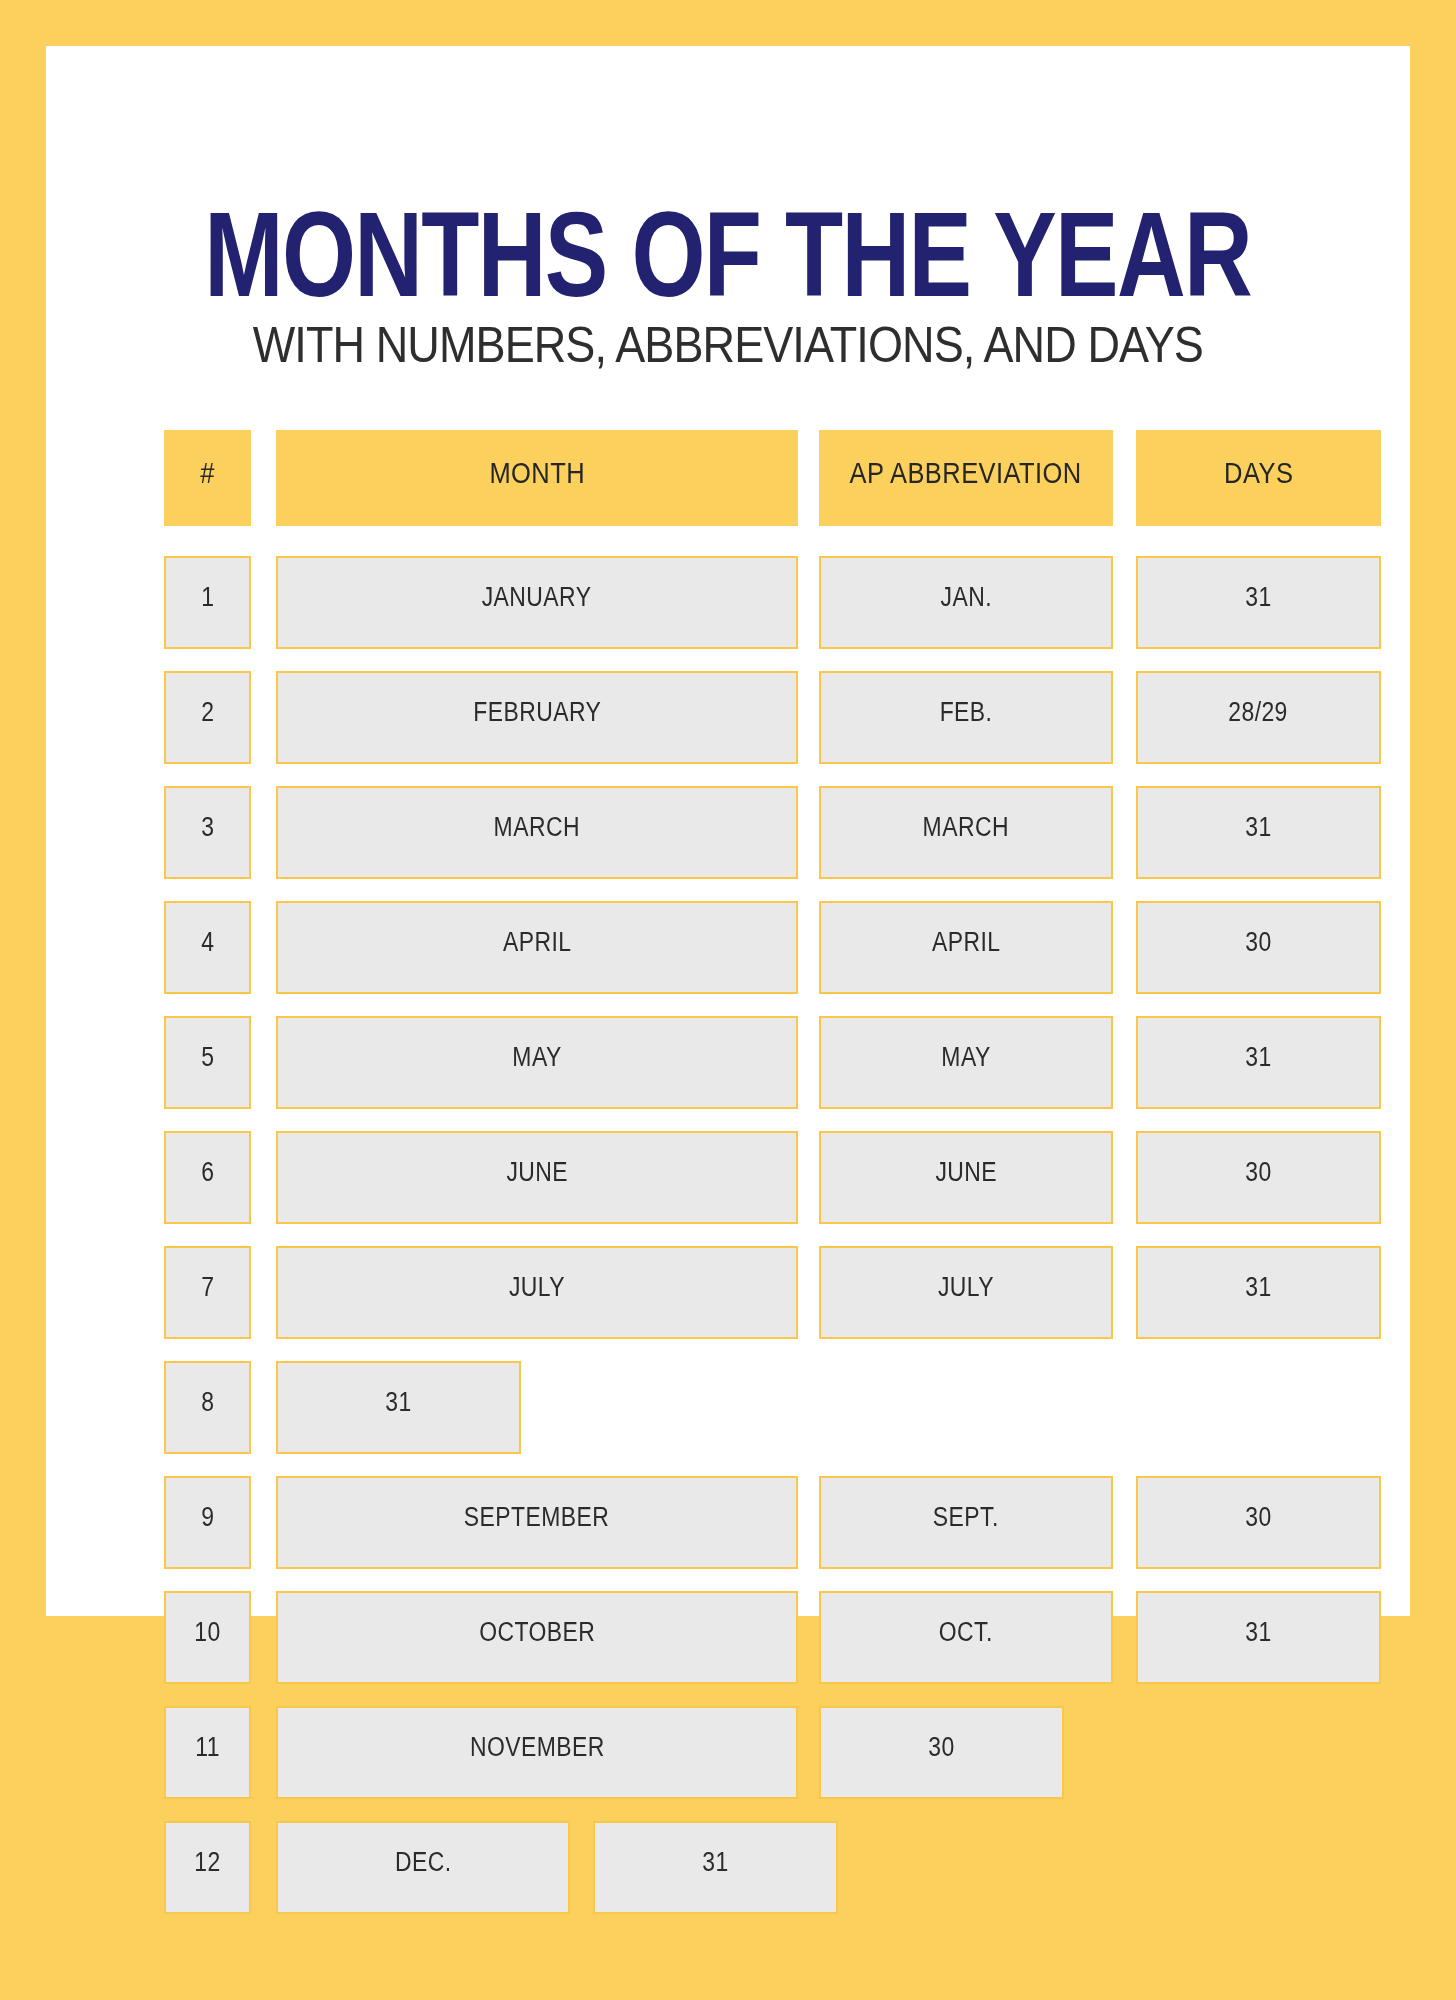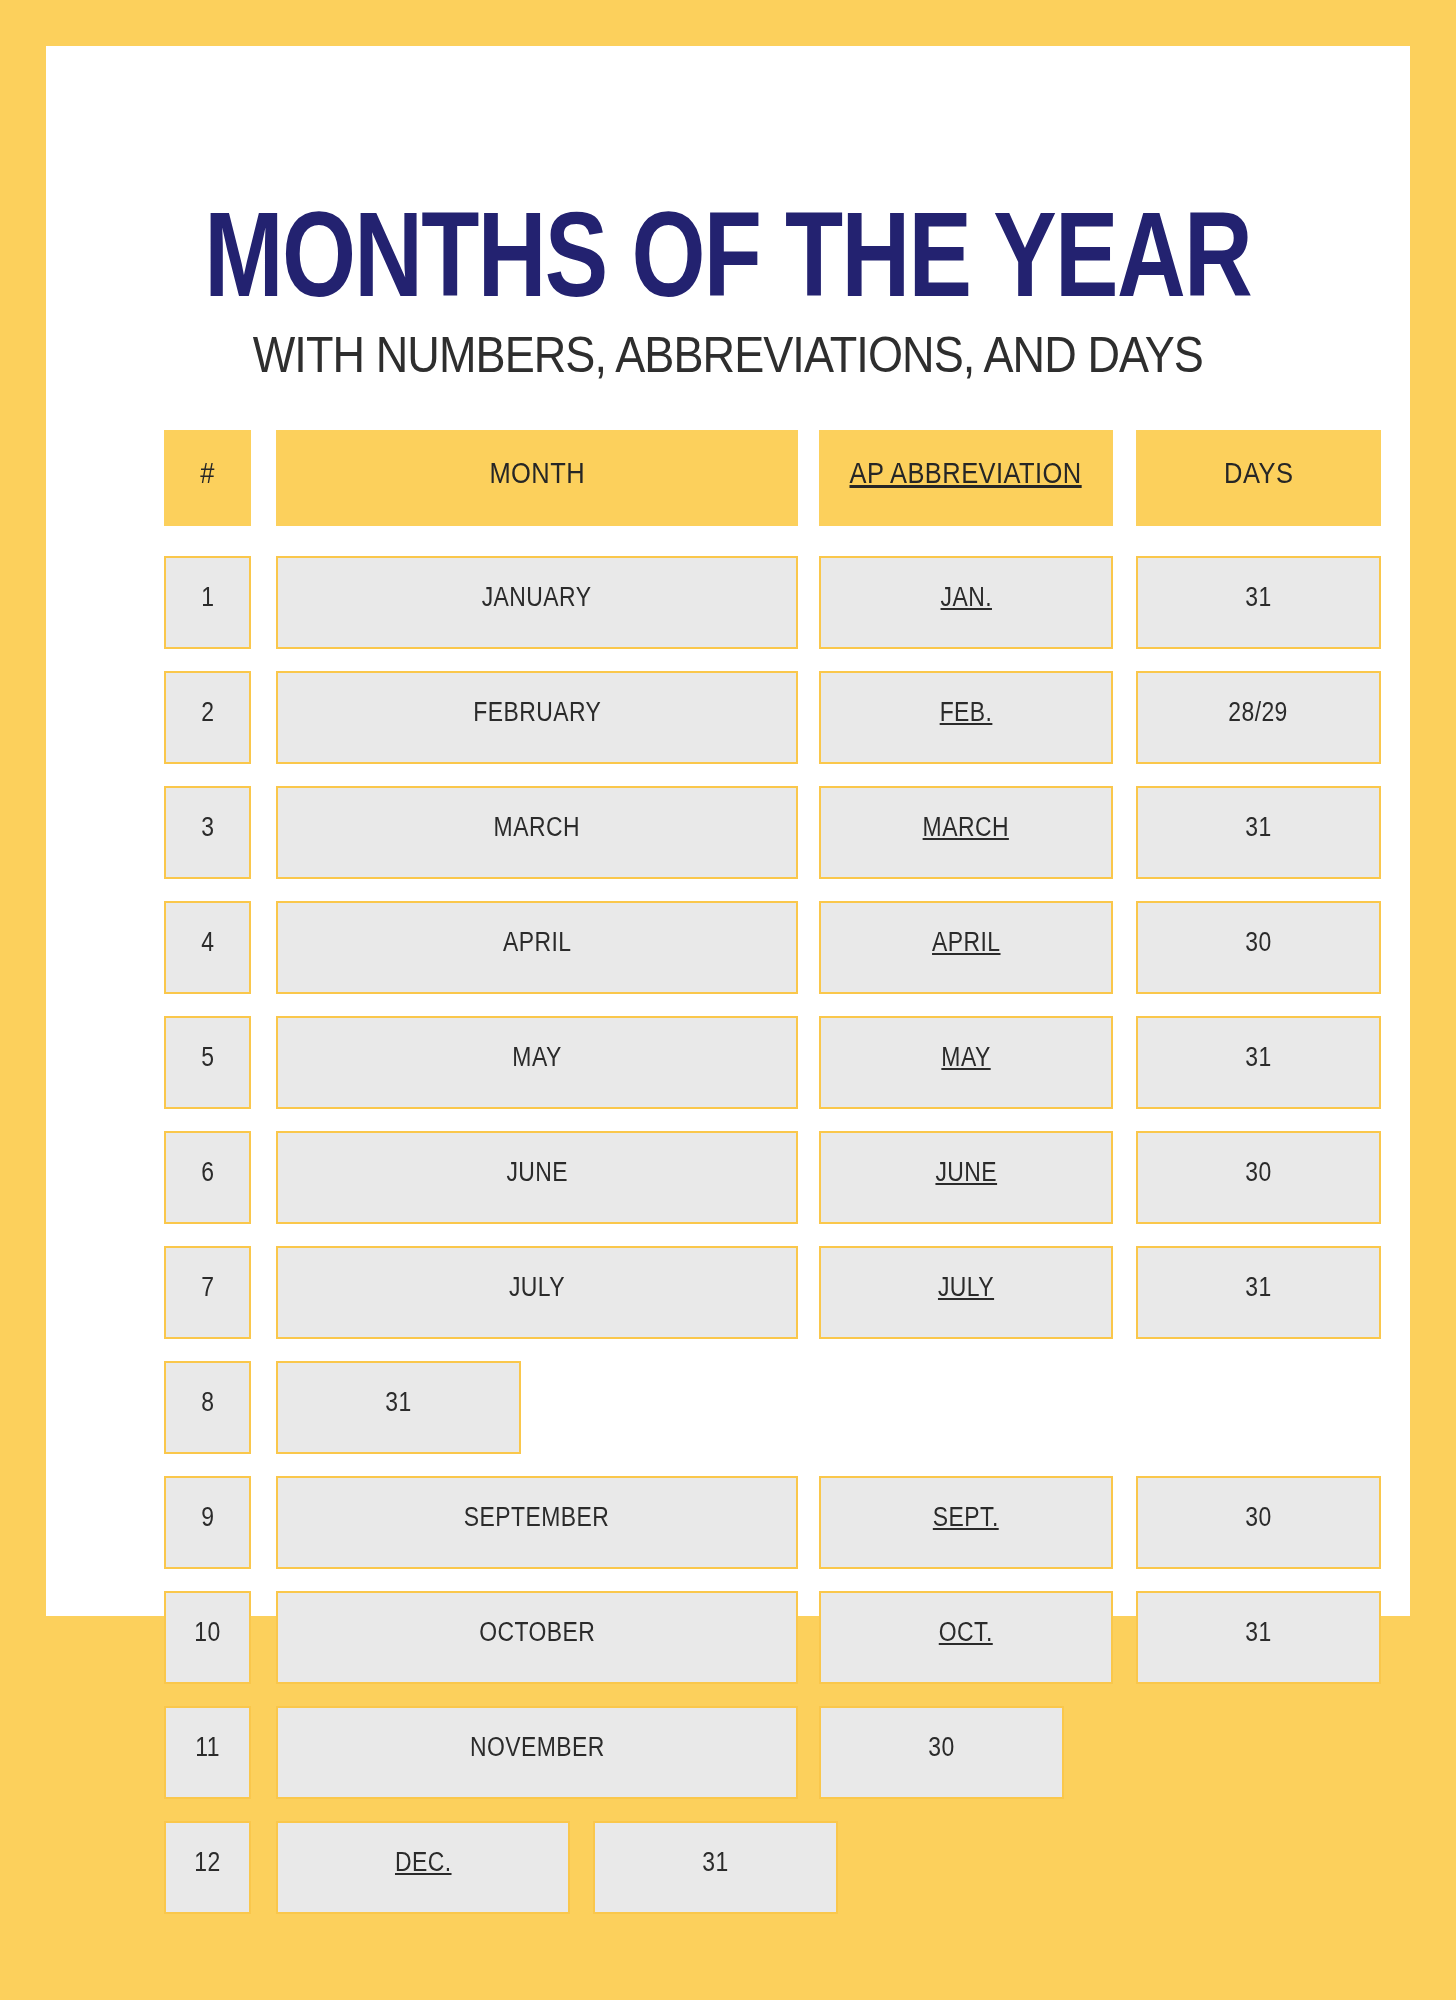--- a/index.html
+++ b/index.html
@@ -25,21 +25,21 @@
     display: inline-block;
     font-size: 112px;
     font-weight: 700;
     line-height: 1.0;
     color: var(--title-navy, #232270);
     letter-spacing: -2px;
     transform: scale(0.85, 1.08);
     transform-origin: center top;
     white-space: nowrap;
   }
-  .subtitle-wrap { margin-top: 24px; text-align: center; }
+  .subtitle-wrap { margin-top: 14px; text-align: center; }
   .subtitle {
     display: inline-block;
     font-size: 50px;
     font-weight: 400;
     line-height: 1.0;
     color: #2e2e2e;
     letter-spacing: -1px;
     transform: scaleX(0.9);
     transform-origin: center top;
     white-space: nowrap;
@@ -63,21 +63,21 @@
   }
   .row.header .cell {
     height: 96px;
     background: var(--frame-yellow, #FCD05C);
     border: none;
     font-size: 30px;
     color: #262626;
   }
   .col-num   { width: 87px;  margin-right: 25px; }
   .col-month { width: 522px; margin-right: 21px; }
-  .col-abbr  { width: 294px; margin-right: 23px; text-decoration: underline; }
+  .col-abbr  { width: 294px; margin-right: 23px; }
   .col-days  { width: 245px; align-items: center; }
   .cond {
     display: inline-block;
     transform: scaleX(0.85);
     transform-origin: center center;
     letter-spacing: 0.5px;
     white-space: nowrap;
   }
 </style>
 </head>

